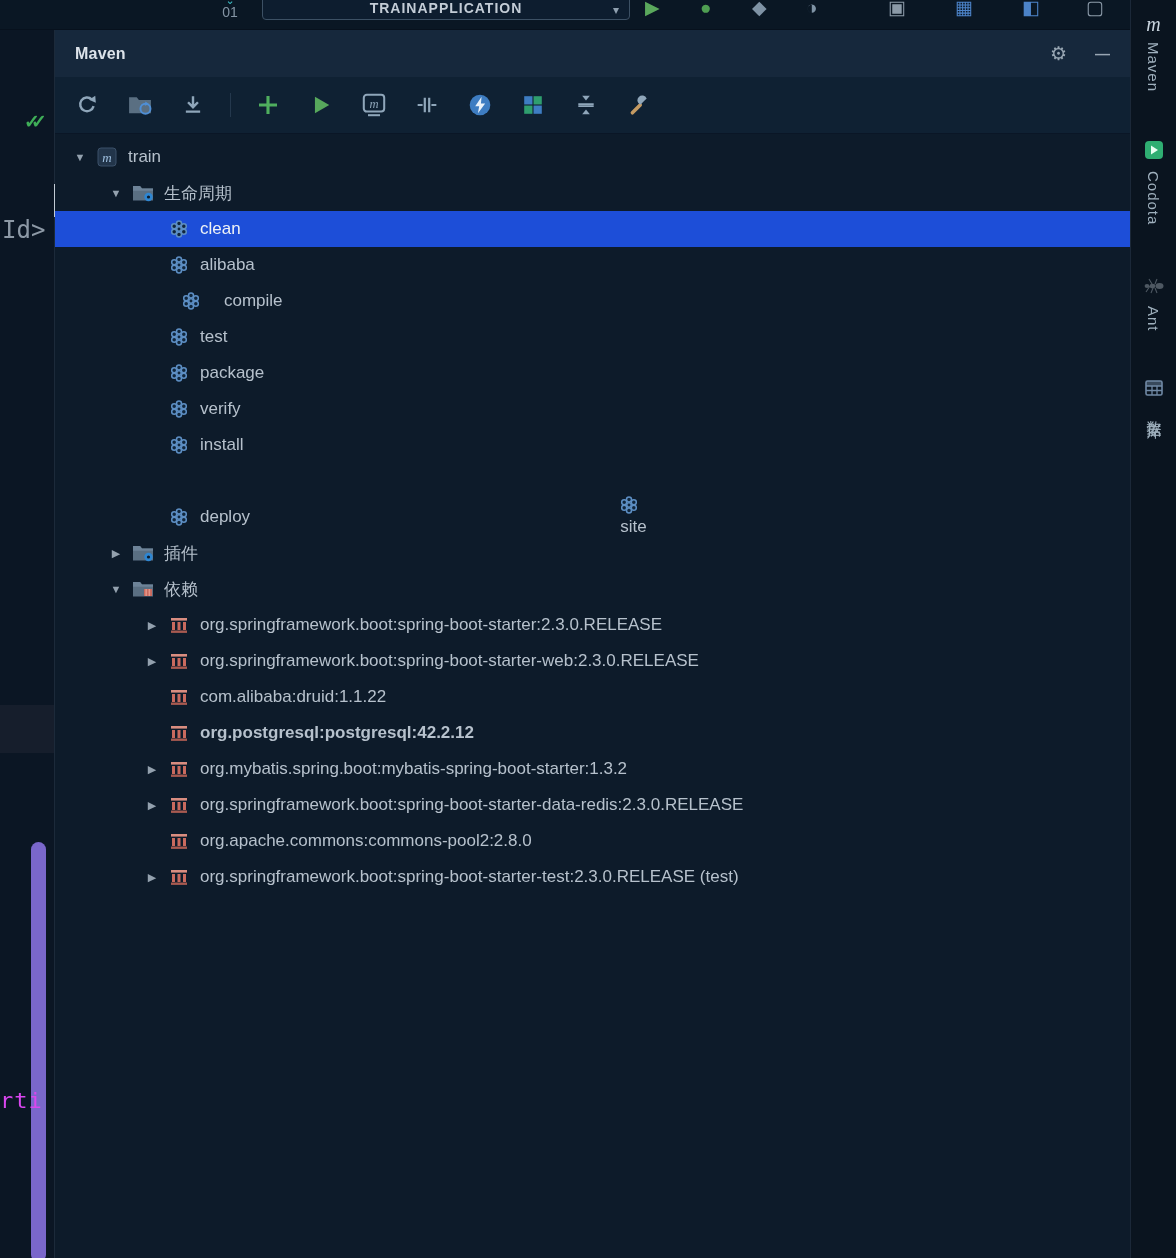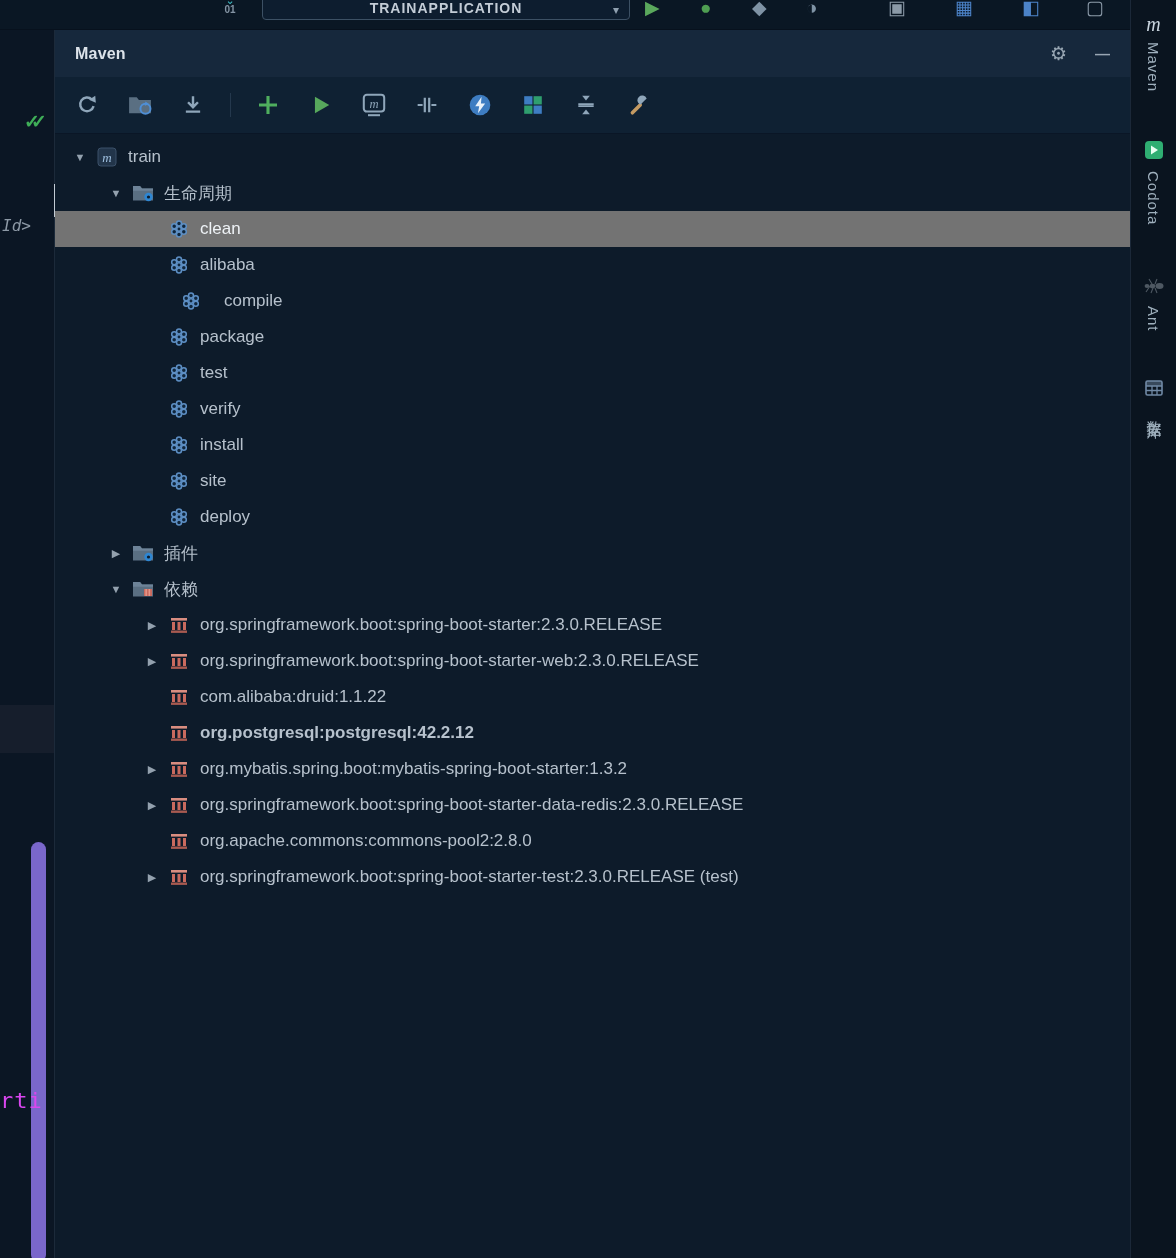--- a/index.html
+++ b/index.html
@@ -11,39 +11,39 @@
     color:#b6c1cc;
   }
 
   
   .top-bar {
     position:absolute; left:0; top:0; width:1130px; height:30px;
     background:#0a1724; border-bottom:1px solid #07111d; overflow:hidden;
   }
   .vcs-widget { position:absolute; left:210px; top:-4px; width:40px; text-align:center; }
   .vcs-chevron { color:#3fc1c9; font-size:11px; display:block; line-height:8px; }
-  .vcs-label { color:#8494a4; font-size:10px; display:block;font-weight:bold; }
+  .vcs-label { color:#8494a4; font-size:14px; display:block; }
   .run-combo {
     position:absolute; left:262px; top:-8px; width:368px; height:28px;
     background:#0d1d2f; border:1px solid #3c5064; border-radius:4px;
     display:flex; align-items:flex-end; justify-content:center; padding-bottom:3px;
     cursor:pointer;
   }
   .run-combo .combo-text { color:#c3ccd6; font-size:14px; letter-spacing:1px; font-weight:bold; }
   .run-combo .combo-arrow { position:absolute; right:10px; bottom:2px; color:#8fa0b0; font-size:12px; }
   .top-icon { position:absolute; top:-6px; font-size:19px; line-height:28px; cursor:pointer; }
 
   
   .left-strip {
     position:absolute; left:0; top:30px; width:55px; bottom:0;
     background:#0b1624; border-right:1px solid #1c2a3a;
   }
   .dbl-check { position:absolute; left:24px; top:80px; color:#3fae58; font-size:19px; letter-spacing:-9px; font-weight:bold; }
   .code-frag { font-family:"DejaVu Sans Mono", monospace; position:absolute; white-space:nowrap; }
-  .frag-top { left:2px; top:186px; font-size:16px; font-style:italic; color:#8d99a6; }
+  .frag-top { left:2px; top:186px; font-size:24px; color:#8d99a6; }
   .frag-bottom { left:0px; top:1058px; font-size:22px; color:#d946ef; letter-spacing:1px; }
   .dark-band { position:absolute; left:0; top:675px; width:54px; height:48px; background:#161e2c; }
   .purple-scrollbar { position:absolute; left:31px; top:812px; width:15px; height:420px; border-radius:8px; background:#7a67cb; cursor:grab; }
   .editor-caret { position:absolute; left:54px; top:184px; width:3px; height:33px; background:#c2cbd4; }
 
   
   .maven-panel { position:absolute; left:55px; top:30px; right:46px; bottom:0; background:#0d1b2a; }
   .panel-header {
     height:47px; background:#16283c; display:flex; align-items:center; padding:0 20px;
   }
@@ -55,21 +55,21 @@
   .panel-toolbar {
     height:57px; background:#0f2133; border-bottom:1px solid #0a1626;
     display:flex; align-items:center; padding-left:14px; gap:17px;
   }
   .tb-btn { width:36px; height:36px; display:flex; align-items:center; justify-content:center; cursor:pointer; border-radius:4px; }
   .tb-sep { width:1px; height:24px; background:#24384d; margin:0 2px; }
 
   
   .tree { padding-top:5px; }
   .tree-row { height:36px; display:flex; align-items:center; cursor:pointer; }
-  .tree-row.selected { background:#737373; }
+  .tree-row.selected { background:#1d4ed8; }
   .tw-arrow { width:30px; text-align:center; color:#93a1ae; font-size:11px; flex:0 0 30px; }
   .tw-icon { width:24px; height:24px; display:flex; align-items:center; justify-content:center; margin-right:9px; flex:0 0 24px; }
   .tw-label { font-size:17px; color:#b6c1cc; white-space:nowrap; }
   .tree-row.selected .tw-label { color:#eef2f6; }
 
   
   .right-stripe {
     position:absolute; right:0; top:0; width:46px; bottom:0;
     background:#0a141f; border-left:1px solid #1b2838;
     display:flex; flex-direction:column; align-items:center;
@@ -265,37 +265,37 @@
           <svg width="20" height="20" viewBox="0 0 20 20">
             <circle cx="10.0" cy="4.4" r="2.5" fill="#10263c" stroke="#5d8fc4" stroke-width="1.5"></circle>
             <circle cx="14.8" cy="7.2" r="2.5" fill="#10263c" stroke="#5d8fc4" stroke-width="1.5"></circle>
             <circle cx="14.8" cy="12.8" r="2.5" fill="#10263c" stroke="#5d8fc4" stroke-width="1.5"></circle>
             <circle cx="10.0" cy="15.6" r="2.5" fill="#10263c" stroke="#5d8fc4" stroke-width="1.5"></circle>
             <circle cx="5.2" cy="12.8" r="2.5" fill="#10263c" stroke="#5d8fc4" stroke-width="1.5"></circle>
             <circle cx="5.2" cy="7.2" r="2.5" fill="#10263c" stroke="#5d8fc4" stroke-width="1.5"></circle>
             <circle cx="10" cy="10" r="2.2" fill="#10263c" stroke="#5d8fc4" stroke-width="1.5"></circle>
           </svg>
         </span>
+        <span class="tw-label">test</span>
+      </div>
+      <div class="tree-row" style="padding-left: 82px;">
+        <span class="tw-arrow"></span>
+        <span class="tw-icon">
+          <svg width="20" height="20" viewBox="0 0 20 20">
+            <circle cx="10.0" cy="4.4" r="2.5" fill="#10263c" stroke="#5d8fc4" stroke-width="1.5"></circle>
+            <circle cx="14.8" cy="7.2" r="2.5" fill="#10263c" stroke="#5d8fc4" stroke-width="1.5"></circle>
+            <circle cx="14.8" cy="12.8" r="2.5" fill="#10263c" stroke="#5d8fc4" stroke-width="1.5"></circle>
+            <circle cx="10.0" cy="15.6" r="2.5" fill="#10263c" stroke="#5d8fc4" stroke-width="1.5"></circle>
+            <circle cx="5.2" cy="12.8" r="2.5" fill="#10263c" stroke="#5d8fc4" stroke-width="1.5"></circle>
+            <circle cx="5.2" cy="7.2" r="2.5" fill="#10263c" stroke="#5d8fc4" stroke-width="1.5"></circle>
+            <circle cx="10" cy="10" r="2.2" fill="#10263c" stroke="#5d8fc4" stroke-width="1.5"></circle>
+          </svg>
+        </span>
         <span class="tw-label">package</span>
       </div>
-      <div class="tree-row" style="padding-left: 82px;">
-        <span class="tw-arrow"></span>
-        <span class="tw-icon">
-          <svg width="20" height="20" viewBox="0 0 20 20">
-            <circle cx="10.0" cy="4.4" r="2.5" fill="#10263c" stroke="#5d8fc4" stroke-width="1.5"></circle>
-            <circle cx="14.8" cy="7.2" r="2.5" fill="#10263c" stroke="#5d8fc4" stroke-width="1.5"></circle>
-            <circle cx="14.8" cy="12.8" r="2.5" fill="#10263c" stroke="#5d8fc4" stroke-width="1.5"></circle>
-            <circle cx="10.0" cy="15.6" r="2.5" fill="#10263c" stroke="#5d8fc4" stroke-width="1.5"></circle>
-            <circle cx="5.2" cy="12.8" r="2.5" fill="#10263c" stroke="#5d8fc4" stroke-width="1.5"></circle>
-            <circle cx="5.2" cy="7.2" r="2.5" fill="#10263c" stroke="#5d8fc4" stroke-width="1.5"></circle>
-            <circle cx="10" cy="10" r="2.2" fill="#10263c" stroke="#5d8fc4" stroke-width="1.5"></circle>
-          </svg>
-        </span>
-        <span class="tw-label">test</span>
-      </div>
       <div class="tree-row" style="padding-left: 82px; align-items: center;">
         <span class="tw-arrow"></span>
         <span class="tw-icon">
           <svg width="20" height="20" viewBox="0 0 20 20">
             <circle cx="10.0" cy="4.4" r="2.5" fill="#10263c" stroke="#5d8fc4" stroke-width="1.5"></circle>
             <circle cx="14.8" cy="7.2" r="2.5" fill="#10263c" stroke="#5d8fc4" stroke-width="1.5"></circle>
             <circle cx="14.8" cy="12.8" r="2.5" fill="#10263c" stroke="#5d8fc4" stroke-width="1.5"></circle>
             <circle cx="10.0" cy="15.6" r="2.5" fill="#10263c" stroke="#5d8fc4" stroke-width="1.5"></circle>
             <circle cx="5.2" cy="12.8" r="2.5" fill="#10263c" stroke="#5d8fc4" stroke-width="1.5"></circle>
             <circle cx="5.2" cy="7.2" r="2.5" fill="#10263c" stroke="#5d8fc4" stroke-width="1.5"></circle>
@@ -312,21 +312,21 @@
             <circle cx="14.8" cy="7.2" r="2.5" fill="#10263c" stroke="#5d8fc4" stroke-width="1.5"></circle>
             <circle cx="14.8" cy="12.8" r="2.5" fill="#10263c" stroke="#5d8fc4" stroke-width="1.5"></circle>
             <circle cx="10.0" cy="15.6" r="2.5" fill="#10263c" stroke="#5d8fc4" stroke-width="1.5"></circle>
             <circle cx="5.2" cy="12.8" r="2.5" fill="#10263c" stroke="#5d8fc4" stroke-width="1.5"></circle>
             <circle cx="5.2" cy="7.2" r="2.5" fill="#10263c" stroke="#5d8fc4" stroke-width="1.5"></circle>
             <circle cx="10" cy="10" r="2.2" fill="#10263c" stroke="#5d8fc4" stroke-width="1.5"></circle>
           </svg>
         </span>
         <span class="tw-label">install</span>
       </div>
-      <div class="tree-row" style="padding-left: 82px;">
+      <div class="tree-row" style="padding-left: 82px; flex-direction: column;">
         <span class="tw-arrow"></span>
         <span class="tw-icon">
           <svg width="20" height="20" viewBox="0 0 20 20">
             <circle cx="10.0" cy="4.4" r="2.5" fill="#10263c" stroke="#5d8fc4" stroke-width="1.5"></circle>
             <circle cx="14.8" cy="7.2" r="2.5" fill="#10263c" stroke="#5d8fc4" stroke-width="1.5"></circle>
             <circle cx="14.8" cy="12.8" r="2.5" fill="#10263c" stroke="#5d8fc4" stroke-width="1.5"></circle>
             <circle cx="10.0" cy="15.6" r="2.5" fill="#10263c" stroke="#5d8fc4" stroke-width="1.5"></circle>
             <circle cx="5.2" cy="12.8" r="2.5" fill="#10263c" stroke="#5d8fc4" stroke-width="1.5"></circle>
             <circle cx="5.2" cy="7.2" r="2.5" fill="#10263c" stroke="#5d8fc4" stroke-width="1.5"></circle>
             <circle cx="10" cy="10" r="2.2" fill="#10263c" stroke="#5d8fc4" stroke-width="1.5"></circle>

